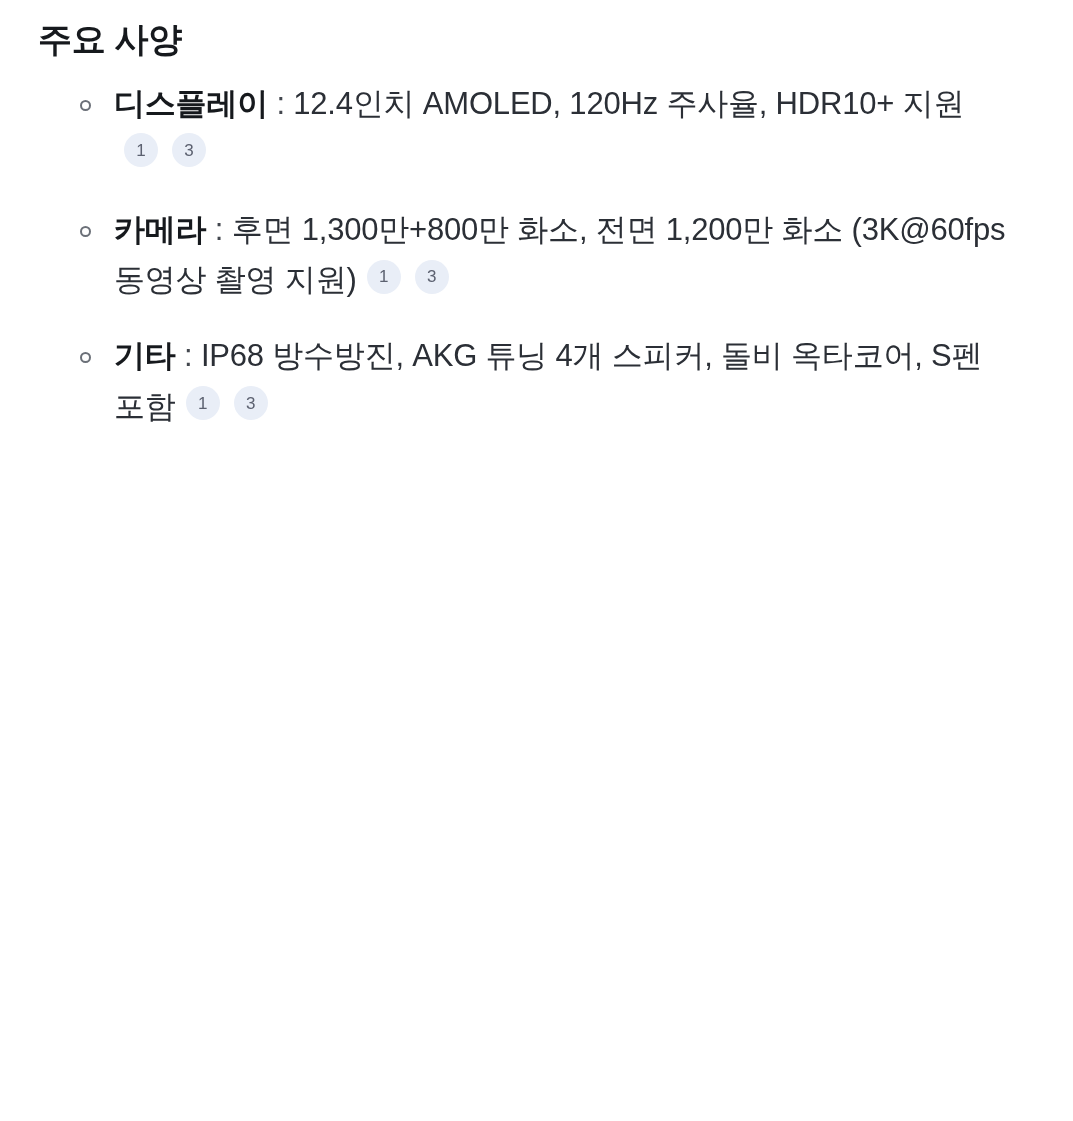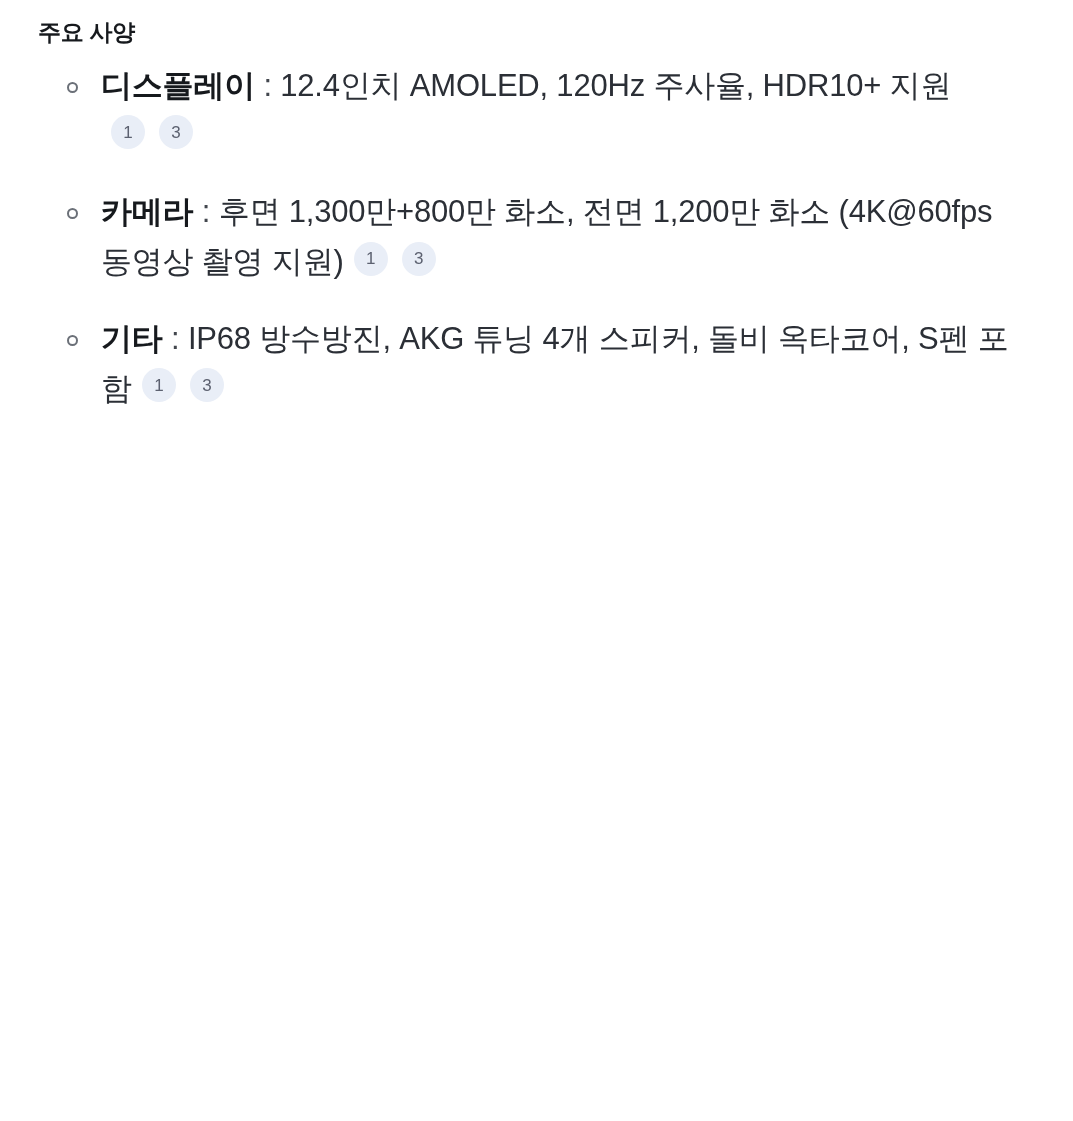--- a/index.html
+++ b/index.html
@@ -13,30 +13,30 @@
     font-family: "Liberation Sans", "DejaVu Sans", sans-serif;
     color: #1f2328;
     -webkit-font-smoothing: antialiased;
   }
   .page {
     width: 1073px;
     box-sizing: border-box;
     padding: 18px 38px 30px 38px;
   }
   .section-title {
-    font-size: 23px;
+    font-size: 34px;
     font-weight: 700;
     line-height: 1.25;
     color: #16191d;
     margin: 0 0 14px 0;
     letter-spacing: -0.3px;
   }
   .spec-list {
     list-style: none;
-    margin: 5px;
+    margin: 18px;
     padding: 0;
   }
   .spec-item {
     position: relative;
     padding-left: 58px;
     margin-bottom: 26px;
     font-size: 31px;
     line-height: 1.62;
     color: #2b2f36;
     letter-spacing: -0.2px;
@@ -100,21 +100,21 @@
       <span class="spec-sep">:</span>
       <span class="spec-value">12.4인치 AMOLED, 120Hz 주사율, HDR10+ 지원</span><span class="cites"><a class="cite">1</a><a class="cite">3</a></span>
     </li>
 
 
 
     <li class="spec-item">
       <span class="bullet"></span>
       <span class="spec-label">카메라</span>
       <span class="spec-sep">:</span>
-      <span class="spec-value">후면 1,300만+800만 화소, 전면 1,200만 화소 (4K@60fps 동영상 촬영 지원)</span><span class="cites"><a class="cite">1</a><a class="cite">3</a></span>
+      <span class="spec-value">후면 1,300만+800만 화소, 전면 1,200만 화소 (3K@60fps 동영상 촬영 지원)</span><span class="cites"><a class="cite">1</a><a class="cite">3</a></span>
     </li>
 
 
     <li class="spec-item">
       <span class="bullet"></span>
       <span class="spec-label">기타</span>
       <span class="spec-sep">:</span>
       <span class="spec-value">IP68 방수방진, AKG 튜닝 4개 스피커, 돌비 옥타코어, S펜 포함</span><span class="cites"><a class="cite">1</a><a class="cite">3</a></span>
     </li>
   </ul>

